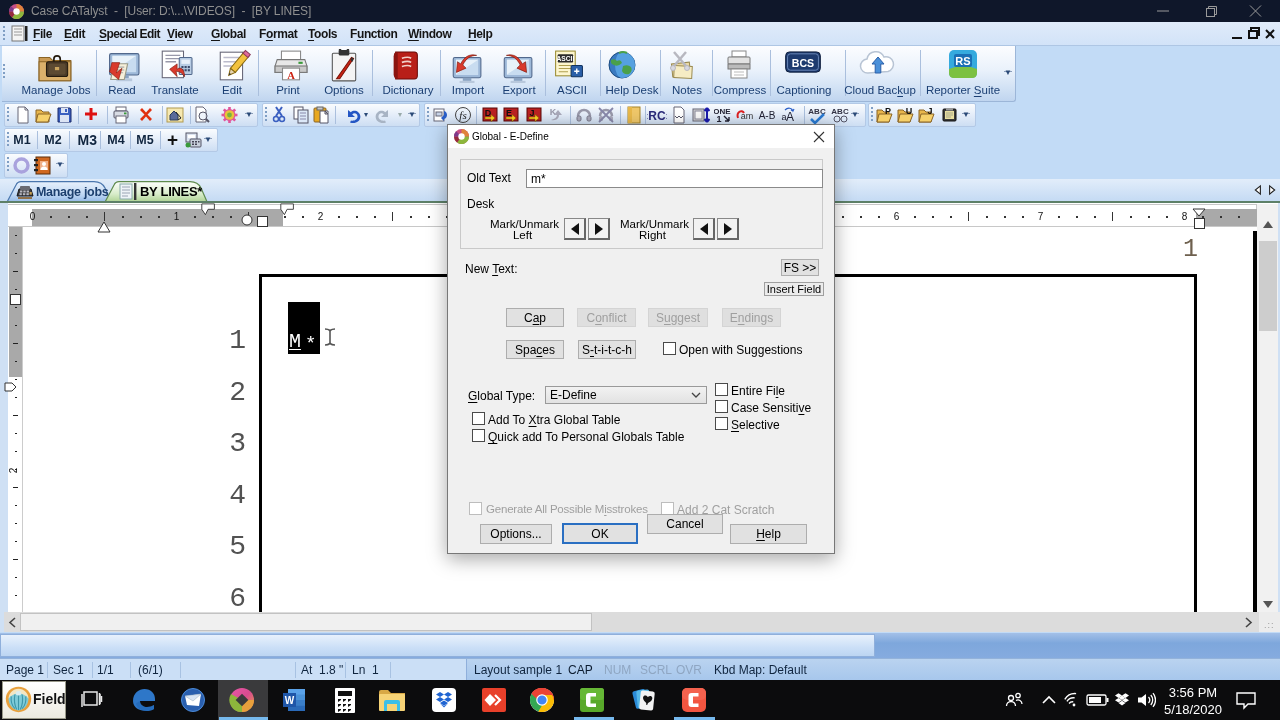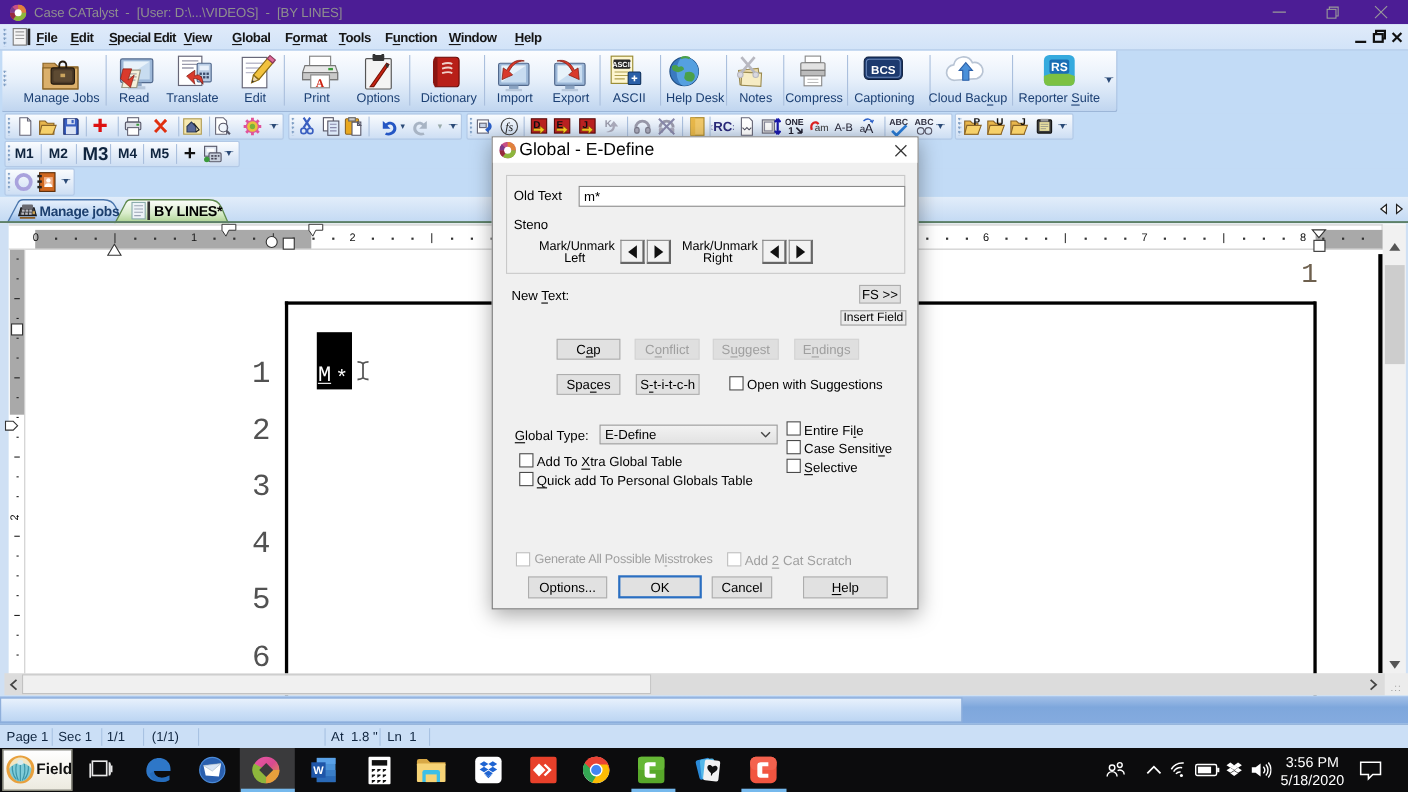--- a/index.html
+++ b/index.html
@@ -1,20 +1,20 @@
 <!DOCTYPE html>
 <html><head>
 <meta charset="utf-8">
 <style>
 * { margin:0; padding:0; box-sizing:border-box; }
 html,body { width:1280px; height:720px; overflow:hidden; }
 body { font-family:"Liberation Sans", sans-serif; position:relative; background:#c2dbf6; }
 .abs { position:absolute; }
 
-#titlebar { left:0; top:0; width:1280px; height:22px; background:#4c1d95; }
+#titlebar { left:0; top:0; width:1280px; height:22px; background:#0f172a; }
 #titletext { left:31px; top:0; height:22px; line-height:23px; font-size:12px; color:#8f8f8f; letter-spacing:-0.1px; }
 
 #menubar { left:0; top:22px; width:1280px; height:24px; background:linear-gradient(#e0ebfa,#d2e3f8); border-bottom:1px solid #aec6e4; }
 .menuitem { position:absolute; top:0; height:24px; line-height:25px; font-size:12px; color:#151515; font-weight:bold; letter-spacing:-0.4px; }
 
 #bigbar { left:0; top:46px; width:1280px; height:57px; background:#c2dbf6; }
 #bigchunk { left:2px; top:0px; width:1014px; height:56px; background:linear-gradient(#fcfdff,#e9f1fb 45%,#cfe0f4 80%,#c0d5ef); border-right:1px solid #9cb6d8; border-bottom:1px solid #9cb6d8; border-radius:0 0 3px 0; }
 .biglabel { position:absolute; top:38px; font-size:11.5px; color:#1b3f73; white-space:nowrap; transform:translateX(-50%); }
 .bigsep { position:absolute; top:4px; height:46px; width:1px; background:#aabfdd; }
 .bigicon { position:absolute; top:3px; transform:translateX(-50%); }
@@ -478,21 +478,21 @@
       <div class="tdrop" style="left:966px;top:7px">▼<div style="margin-top:-11px">—</div></div>
     </div>
 </div>
 
 <div class="abs srow" style="top:128px">
   <div class="chunk" style="left:4px;width:214px"></div>
   <div class="grip" style="left:7px"></div>
   <div id="mbtns">
       <div class="abs" style="left:11px;top:2px;width:22px;height:20px;line-height:20px;text-align:center;font-size:12.5px;font-weight:bold;color:#10253f">M1</div>
       <div class="abs" style="left:42px;top:2px;width:22px;height:20px;line-height:20px;text-align:center;font-size:12.5px;font-weight:bold;color:#10253f">M2</div>
-      <div class="abs" style="left:75px;top:2px;width:22px;height:20px;line-height:20px;text-align:right;font-size:17px;font-weight:bold;color:#10253f">M3</div>
+      <div class="abs" style="left:75px;top:2px;width:22px;height:20px;line-height:20px;text-align:right;font-size:14px;font-weight:bold;color:#10253f">M3</div>
       <div class="abs" style="left:105px;top:2px;width:22px;height:20px;line-height:20px;text-align:center;font-size:12.5px;font-weight:bold;color:#10253f">M4</div>
       <div class="abs" style="left:134px;top:2px;width:22px;height:20px;line-height:20px;text-align:center;font-size:12.5px;font-weight:bold;color:#10253f">M5</div>
       <div class="tsep" style="left:37px"></div>
       <div class="tsep" style="left:69px"></div>
       <div class="tsep" style="left:100px"></div>
       <div class="tsep" style="left:130px"></div>
       <div class="tsep" style="left:160px"></div>
       <div class="abs" style="left:164px;top:1px;width:17px;height:22px;font-size:19px;font-weight:bold;color:#111;text-align:center;line-height:22px">+</div>
       <svg class="abs" style="left:185px;top:3px" width="17" height="17" viewBox="0 0 17 17">
         <rect x="1" y="2" width="11" height="9" fill="#dce4f0" stroke="#556"></rect>
@@ -750,30 +750,38 @@
 </div>
 
 <div class="abs" id="mdibar">
     <div id="mdithumb"></div>
   </div>
 
 <div class="abs" id="statusbar">
   <div class="stxt" style="left:6px">Page 1</div>
   <div class="stxt" style="left:53px">Sec 1</div>
   <div class="stxt" style="left:97px">1/1</div>
-  <div class="stxt" style="left:138px">(1/1)</div>
+  <div class="stxt" style="left:138px">(6/1)</div>
   <div class="stxt" style="left:301px">At&nbsp; 1.8 "</div>
   <div class="stxt" style="left:352px">Ln&nbsp; 1</div>
   <div class="abs" style="left:47px;top:3px;width:1px;height:16px;background:#a8c2e2"></div>
     <div class="abs" style="left:92px;top:3px;width:1px;height:16px;background:#a8c2e2"></div>
     <div class="abs" style="left:130px;top:3px;width:1px;height:16px;background:#a8c2e2"></div>
     <div class="abs" style="left:180px;top:3px;width:1px;height:16px;background:#a8c2e2"></div>
     <div class="abs" style="left:295px;top:3px;width:1px;height:16px;background:#a8c2e2"></div>
     <div class="abs" style="left:345px;top:3px;width:1px;height:16px;background:#a8c2e2"></div>
     <div class="abs" style="left:390px;top:3px;width:1px;height:16px;background:#a8c2e2"></div>
+  <div id="statuspanel">
+    <div class="stxt" style="left:7px">Layout sample 1</div>
+    <div class="stxt" style="left:101px;color:#0c1c30">CAP</div>
+    <div class="stxt" style="left:137px;color:#8fa6c2">NUM</div>
+    <div class="stxt" style="left:173px;color:#8fa6c2">SCRL</div>
+    <div class="stxt" style="left:209px;color:#8fa6c2">OVR</div>
+    <div class="stxt" style="left:247px">Kbd Map: Default</div>
+  </div>
 </div>
 
 <div class="abs" id="taskbar">
   <div id="taskicons">
       <div class="abs" style="left:2px;top:1px;width:64px;height:38px;background:linear-gradient(#ffffff,#eceadf);border:1px solid #9a9a8a"></div>
       <svg class="abs" style="left:4px;top:5px" width="29" height="29" viewBox="0 0 32 32">
         <path d="M16 2 C24 2 30 8 30 15 C30 24 24 30 16 30 C8 30 2 24 2 15 C2 8 8 2 16 2 Z" fill="#e8a03c"></path>
         <path d="M16 4 C10 4 5 9 5 15 L27 15 C27 9 22 4 16 4 Z" fill="#f2e6c4"></path>
         <path d="M5 15 C5 22 10 28 16 28 C22 28 27 22 27 15 C24 11 20 9.5 16 9.5 C12 9.5 8 11 5 15 Z" fill="#7ecbd8"></path>
         <g stroke="#3e96a8" stroke-width="1.2" fill="none">
@@ -943,33 +951,33 @@
 <div class="abs" id="dialog">
   <div id="dlgtitle">
     <svg class="abs" style="left:6px;top:4px" width="15" height="15" viewBox="0 0 15 15">
       <circle cx="7.5" cy="7.5" r="7.5" fill="#c84f86"></circle>
       <path d="M7.5 0 A7.5 7.5 0 0 1 15 7.5 L7.5 7.5 Z" fill="#e0823c"></path>
       <path d="M15 7.5 A7.5 7.5 0 0 1 3 13.6 L7.5 7.5 Z" fill="#8db63c"></path>
       <path d="M3 13.6 A7.5 7.5 0 0 1 0 7.5 L7.5 7.5 Z" fill="#962b3c"></path>
       <path d="M0 7.5 A7.5 7.5 0 0 1 2.2 2.2 L7.5 7.5 Z" fill="#7e3a8a"></path>
       <circle cx="7.5" cy="7.5" r="3.2" fill="#fff"></circle>
     </svg>
-    <div class="abs" style="left:24px;top:0;height:40px;line-height:24px;font-size:16px;color:#000">Global - E-Define</div>
+    <div class="abs" style="left:24px;top:0;height:40px;line-height:24px;font-size:10px;color:#000">Global - E-Define</div>
     <svg class="abs" style="left:365px;top:6px" width="12" height="12" viewBox="0 0 12 12">
       <g stroke="#333" stroke-width="1.1">
         <line x1="1" y1="1" x2="11" y2="11"></line>
           <line x1="11" y1="1" x2="1" y2="11"></line>
       </g>
     </svg>
   </div>
 
   <div class="abs" style="left:12px;top:34px;width:363px;height:90px;border:1px solid #c9c9c9;background:#f0f0f0"></div>
   <div class="dlbl" style="left:19px;top:46px">Old Text</div>
   <div class="abs" style="left:78px;top:44px;width:297px;height:19px;background:#fff;border:1px solid #8a8a8a;line-height:18px;font-size:12px;padding-left:4px">m*</div>
-  <div class="dlbl" style="left:19px;top:72px">Steno</div>
+  <div class="dlbl" style="left:19px;top:72px">Desk</div>
   <div class="dlbl" style="left:42px;top:94px;width:65px;text-align:center;line-height:11px;font-size:11.5px">Mark/Unmark<br>Left</div>
   <div class="dlbl" style="left:172px;top:94px;width:65px;text-align:center;line-height:11px;font-size:11.5px">Mark/Unmark<br>Right</div>
   <div id="arrowbtns">
       <div class="abs" style="left:116px;top:93px;width:22px;height:22px;background:#f2f2f2;border:1px solid #888;border-right:2px solid #666;border-bottom:2px solid #666"></div>
       <div class="abs" style="left:140px;top:93px;width:22px;height:22px;background:#f2f2f2;border:1px solid #888;border-right:2px solid #666;border-bottom:2px solid #666"></div>
       <div class="abs" style="left:245px;top:93px;width:22px;height:22px;background:#f2f2f2;border:1px solid #888;border-right:2px solid #666;border-bottom:2px solid #666"></div>
       <div class="abs" style="left:269px;top:93px;width:22px;height:22px;background:#f2f2f2;border:1px solid #888;border-right:2px solid #666;border-bottom:2px solid #666"></div>
       <svg class="abs" style="left:116px;top:93px" width="180" height="22" viewBox="0 0 180 22">
      <path d="M15 5 L7 11 L15 17 Z" fill="#111"></path>
      <path d="M31 5 L39 11 L31 17 Z" fill="#111"></path>
@@ -1002,15 +1010,15 @@
   <div class="cb" style="left:24px;top:287px"></div>
   <div class="dlbl" style="left:40px;top:288px">Add To <u>X</u>tra Global Table</div>
   <div class="cb" style="left:24px;top:304px"></div>
   <div class="dlbl" style="left:40px;top:305px"><u>Q</u>uick add To Personal Globals Table</div>
   <div class="cb dis" style="left:21px;top:377px"></div>
   <div class="dlbl dis2" style="left:38px;top:378px;font-size:11.5px;letter-spacing:-0.2px">Generate All Possible M<u>i</u>sstrokes</div>
   <div class="cb dis" style="left:213px;top:377px"></div>
   <div class="dlbl dis2" style="left:229px;top:378px">Add <u>2</u> Cat Scratch</div>
   <div class="dbtn" style="left:32px;top:399px;width:72px;height:20px;line-height:19px">Options...</div>
   <div class="dbtn" style="left:114px;top:398px;width:76px;height:21px;line-height:19px;border:2px solid #2a6fc2">OK</div>
-  <div class="dbtn" style="left:199px;top:399px;width:55px;height:20px;line-height:19px">Cancel</div>
+  <div class="dbtn" style="left:199px;top:389px;width:76px;height:20px;line-height:19px">Cancel</div>
   <div class="dbtn" style="left:282px;top:399px;width:77px;height:20px;line-height:19px"><u>H</u>elp</div>
 </div>
 
 </body></html>

